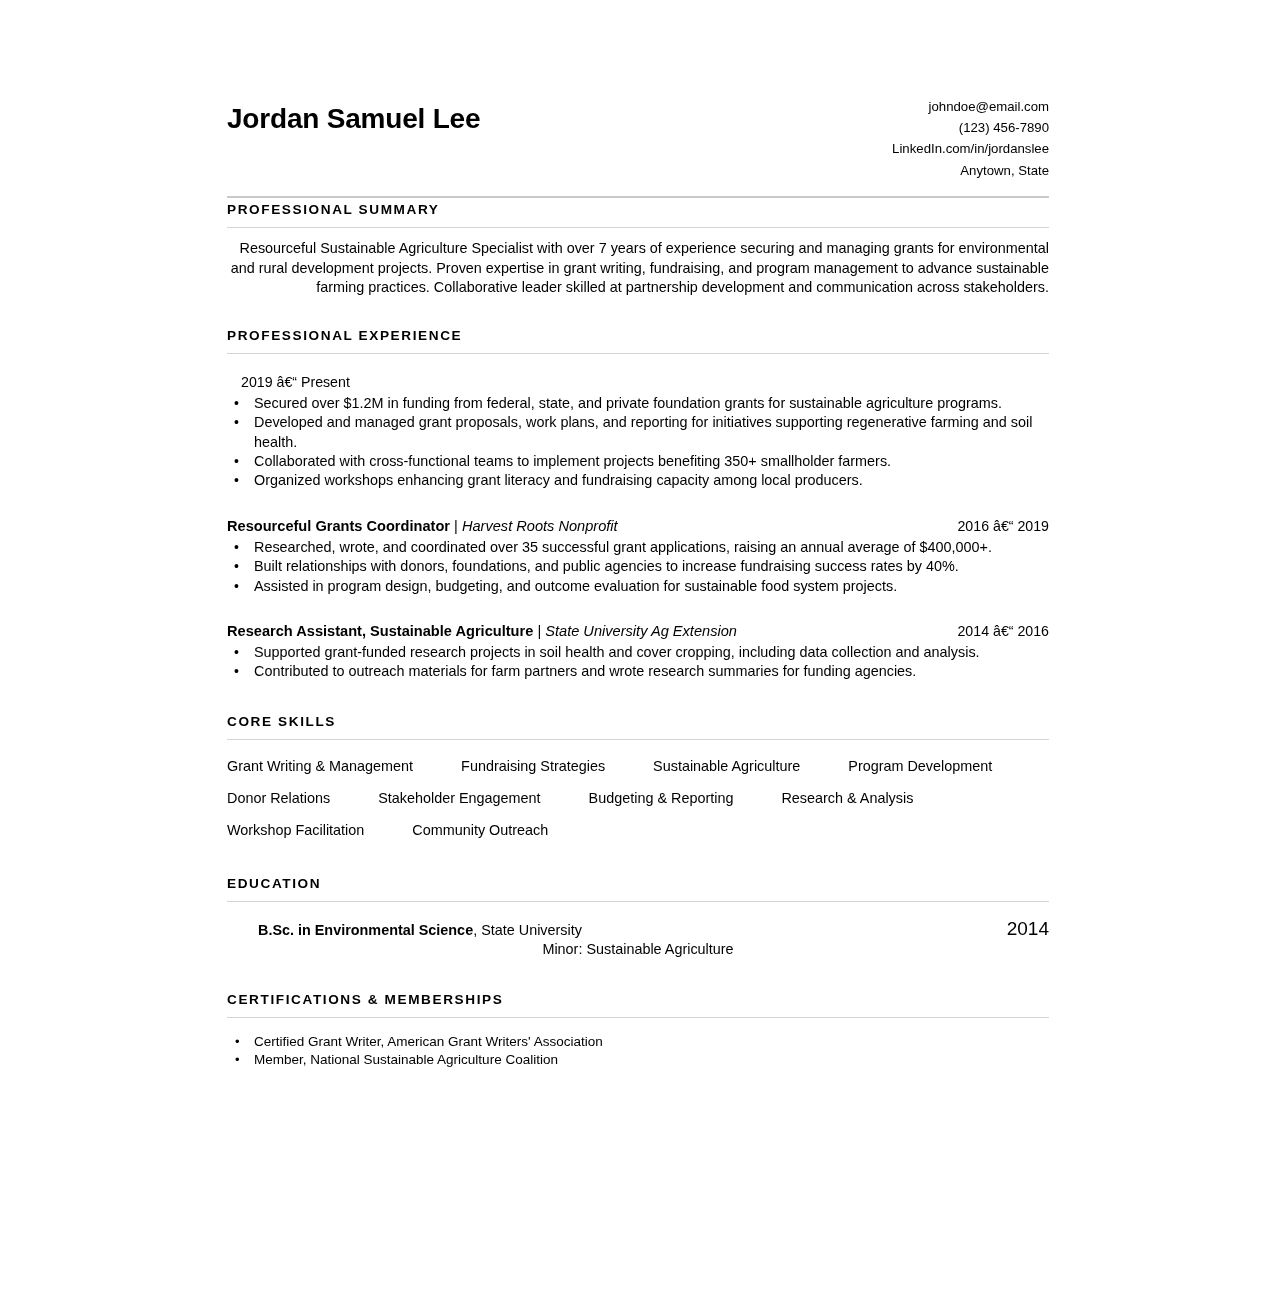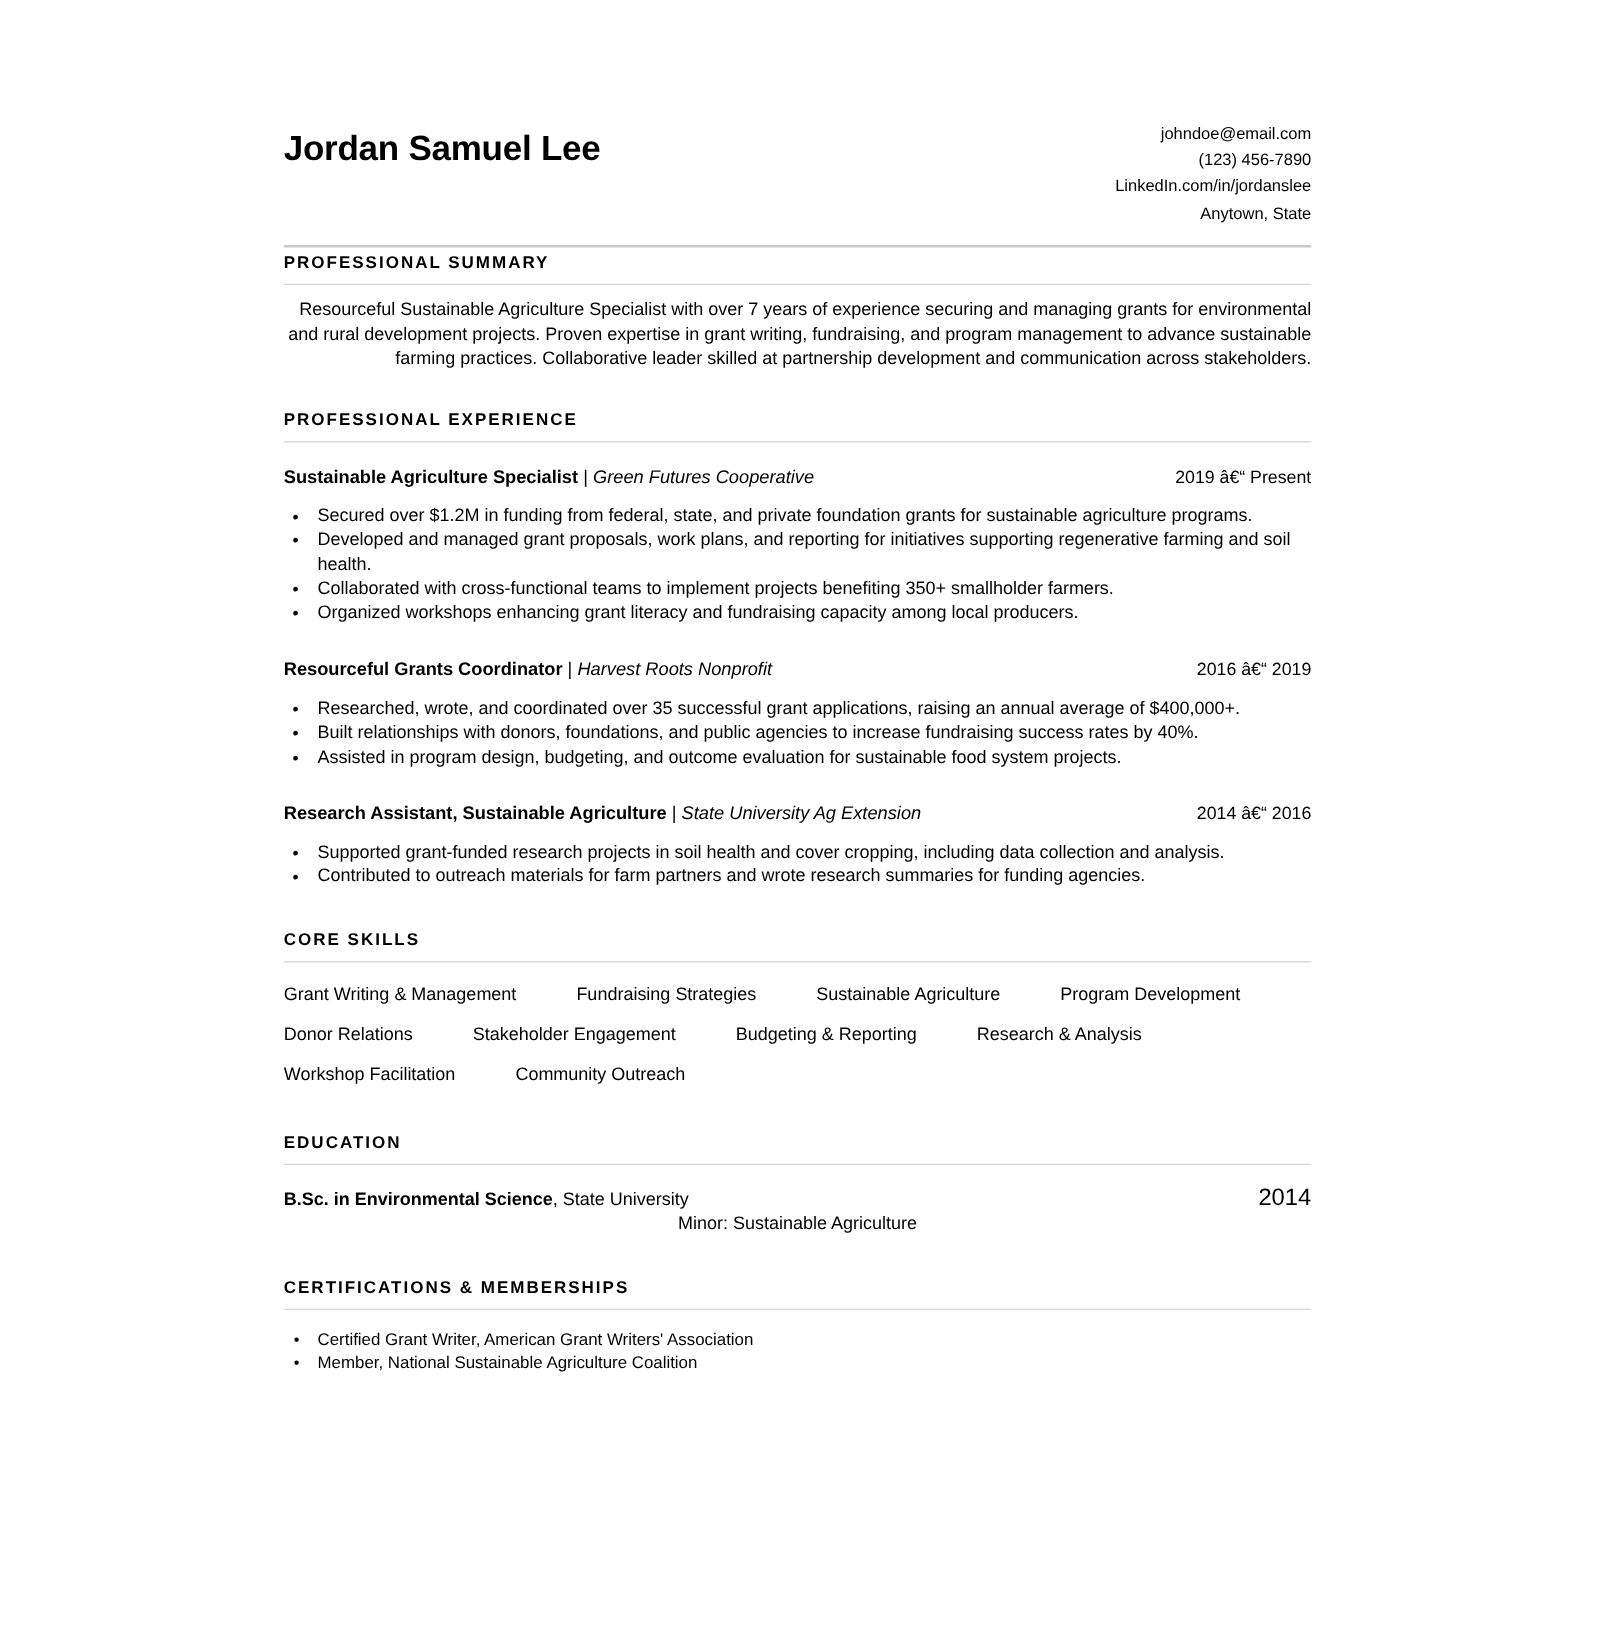--- a/index.html
+++ b/index.html
@@ -101,21 +101,21 @@
   .job-sep { font-weight: normal; }
   .job-company { font-style: italic; }
   .job-dates {
     white-space: nowrap;
     font-size: 14.2px;
     padding-left: 14px;
   }
 
   ul.bullets {
     list-style: none;
-    margin: 12px 0 0 0;
+    margin: 2px 0 0 0;
     padding: 0;
   }
   ul.bullets li {
     position: relative;
     padding-left: 27px;
     font-size: 14.4px;
     line-height: 19.4px;
     margin: 0;
   }
   ul.bullets li::before {
@@ -137,21 +137,21 @@
   .skill-item { display: inline-block; }
 
   
   .edu-head {
     display: flex;
     justify-content: space-between;
     align-items: baseline;
     font-size: 14.4px;
     line-height: 19px;
   }
-  .edu-degree { font-weight: bold; }
+  .edu-degree { font-weight: bold; margin-left: 31px; }
   .edu-inst { font-weight: normal; }
   .edu-year { white-space: nowrap; font-size: 19px; padding-left: 14px; }
   .edu-minor {
     font-size: 14.4px;
     line-height: 19px;
     text-align: center;
   }
 
   
   ul.cert-list {
@@ -213,25 +213,20 @@
     <div class="gap-exp-title"></div>
 
     <div class="section">
       <div class="section-title">PROFESSIONAL EXPERIENCE</div>
       <div class="section-rule"></div>
 
       <div class="gap-job-head"></div>
 
       <div class="job">
         <div class="job-head">
-          <div class="job-head-left">
-            <span class="job-title">Sustainable Agriculture Specialist</span>
-            <span class="job-sep">|</span>
-            <span class="job-company">Green Futures Cooperative</span>
-          </div>
           <div class="job-dates">2019 â€“ Present</div>
         </div>
         <ul class="bullets">
           <li>Secured over $1.2M in funding from federal, state, and private foundation grants for sustainable agriculture programs.</li>
           <li>Developed and managed grant proposals, work plans, and reporting for initiatives supporting regenerative farming and soil health.</li>
           <li>Collaborated with cross-functional teams to implement projects benefiting 350+ smallholder farmers.</li>
           <li>Organized workshops enhancing grant literacy and fundraising capacity among local producers.</li>
         </ul>
       </div>
 

